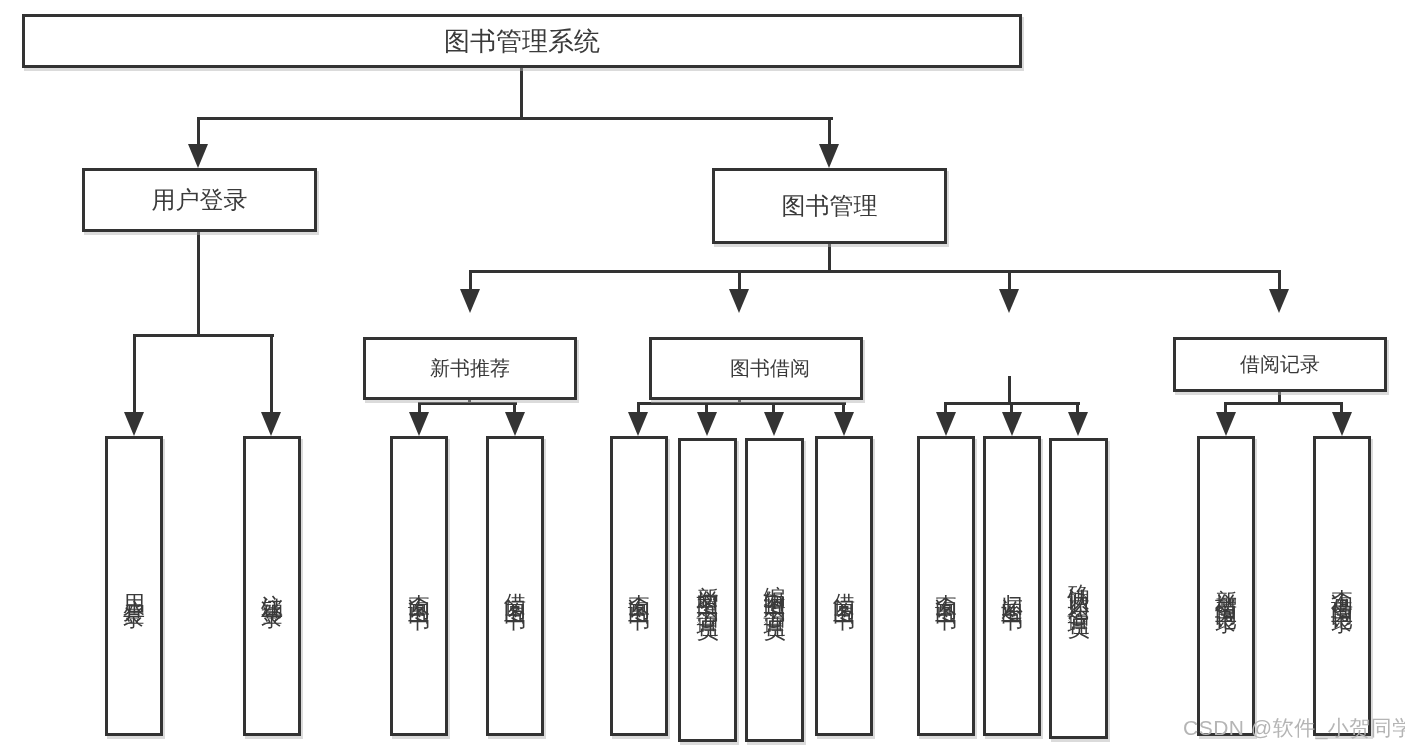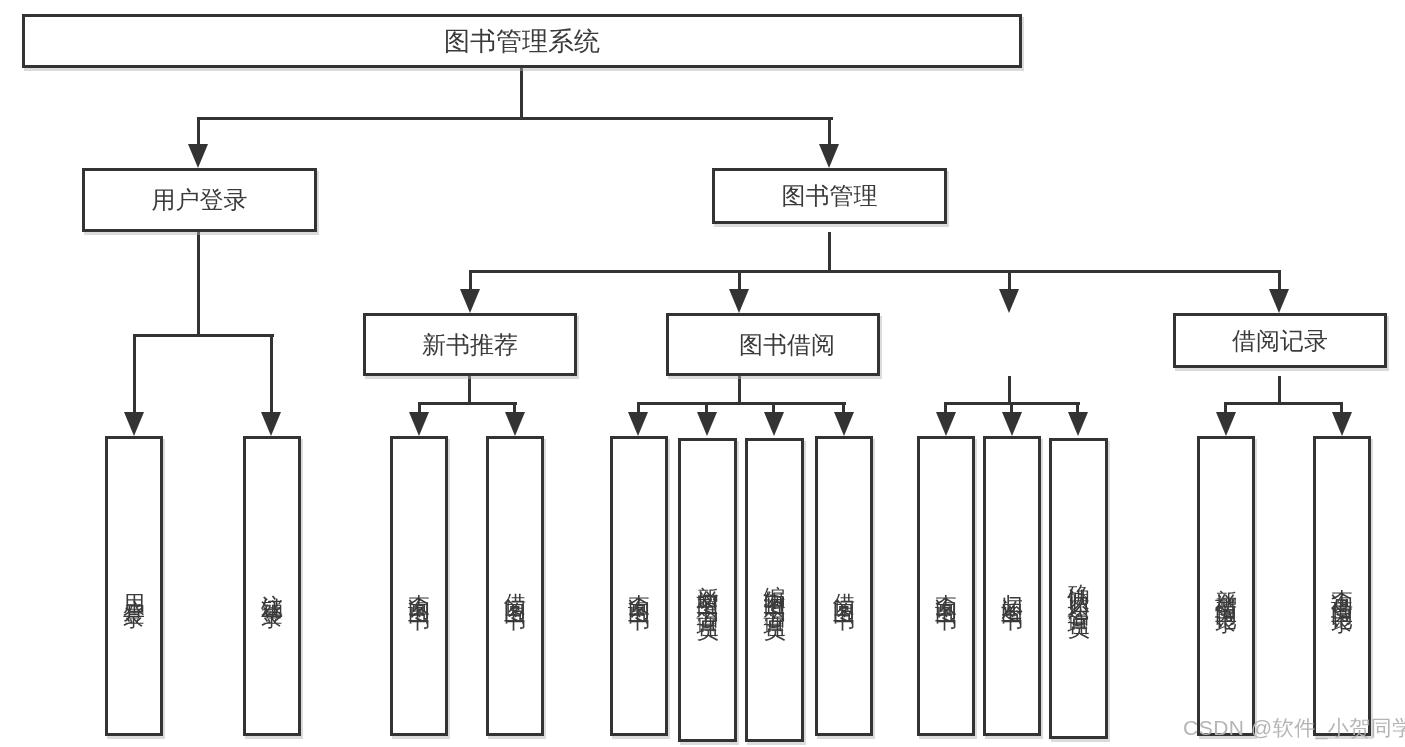--- a/index.html
+++ b/index.html
@@ -10,21 +10,21 @@
     color:#3a3a3a;
   }
   .box{
     position:absolute;background:#ffffff;border:3px solid #333333;
     display:flex;align-items:center;justify-content:center;
     box-shadow:2px 3px 0 rgba(175,175,175,0.45);
     z-index:2;
   }
   .box.root-box{font-size:26px;}
   .box.l1{font-size:24px;}
-  .box.l2{font-size:24px;}
+  .box.l2{font-size:20px;margin-top:24px;}
   .vbox{
     position:absolute;background:#ffffff;border:3px solid #333333;
     display:flex;align-items:center;justify-content:center;
     box-shadow:2px 3px 0 rgba(175,175,175,0.45);
     z-index:2;
   }
   .vbox span{
     writing-mode:vertical-rl;text-orientation:mixed;
     font-size:22px;letter-spacing:5px;line-height:1;white-space:nowrap;
   }
@@ -48,42 +48,42 @@
   <div class="box root-box" style="left:22px;top:14px;width:1000px;height:54px;">图书管理系统</div>
 
   <div class="vl" style="left:520px;top:68px;height:52px;"></div>
   <div class="hl" style="left:197px;top:117px;width:636px;"></div>
   <div class="vl" style="left:197px;top:117px;height:30px;"></div>
   <div class="arr" style="left:188px;top:144px;"></div>
   <div class="vl" style="left:828px;top:117px;height:30px;"></div>
   <div class="arr" style="left:819px;top:144px;"></div>
 
   <div class="box l1" style="left:82px;top:168px;width:235px;height:64px;">用户登录</div>
-  <div class="box l1" style="left:712px;top:168px;width:235px;height:56px;">图书管理</div>
+  <div class="box l1" style="left:712px;top:168px;width:235px;height:76px;">图书管理</div>
 
   <div class="vl" style="left:197px;top:232px;height:105px;"></div>
   <div class="hl" style="left:133px;top:334px;width:141px;"></div>
   <div class="vl" style="left:133px;top:334px;height:80px;"></div>
   <div class="arr" style="left:124px;top:412px;"></div>
   <div class="vl" style="left:270px;top:334px;height:80px;"></div>
   <div class="arr" style="left:261px;top:412px;"></div>
 
   <div class="vl" style="left:828px;top:232px;height:41px;"></div>
   <div class="hl" style="left:469px;top:270px;width:812px;"></div>
   <div class="vl" style="left:469px;top:270px;height:22px;"></div>
   <div class="arr" style="left:460px;top:289px;"></div>
   <div class="vl" style="left:738px;top:270px;height:22px;"></div>
   <div class="arr" style="left:729px;top:289px;"></div>
   <div class="vl" style="left:1008px;top:270px;height:22px;"></div>
   <div class="arr" style="left:999px;top:289px;"></div>
   <div class="vl" style="left:1278px;top:270px;height:22px;"></div>
   <div class="arr" style="left:1269px;top:289px;"></div>
 
   <div class="box l2" style="left:363px;top:313px;width:214px;height:63px;">新书推荐</div>
-  <div class="box l2" style="left:666px;top:313px;width:214px;height:63px;padding-left:28px;">图书借阅</div>
+  <div class="box l2" style="left:649px;top:313px;width:214px;height:63px;padding-left:28px;">图书借阅</div>
   <div class="box l2" style="left:1173px;top:313px;width:214px;height:55px;">借阅记录</div>
 
   <div class="vl" style="left:468px;top:376px;height:29px;"></div>
   <div class="hl" style="left:418px;top:402px;width:99px;"></div>
   <div class="vl" style="left:418px;top:402px;height:12px;"></div>
   <div class="arr" style="left:409px;top:412px;"></div>
   <div class="vl" style="left:513px;top:402px;height:12px;"></div>
   <div class="arr" style="left:505px;top:412px;"></div>
 
   <div class="vl" style="left:738px;top:376px;height:29px;"></div>

